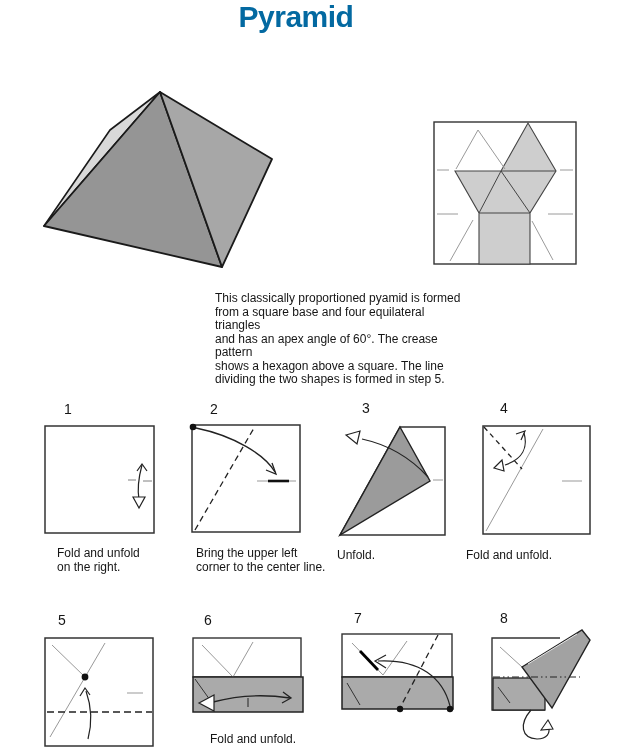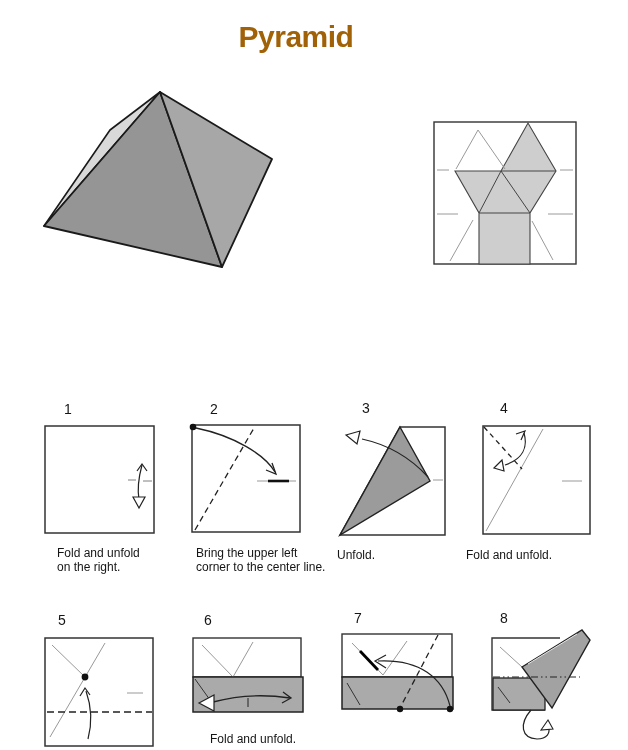--- a/index.html
+++ b/index.html
@@ -2,22 +2,22 @@
 <html><head>
 <meta charset="utf-8">
 <style>
   html,body{margin:0;padding:0;background:#e8e8e8;}
   .page{
     position:relative;width:628px;height:750px;background:#ffffff;
     font-family:"Liberation Sans",sans-serif;color:#111;overflow:hidden;
     margin:0 auto;
   }
   .title{
-    position:absolute;left:0;top:20px;width:592px;margin:0;
-    text-align:center;font-size:30px;font-weight:bold;letter-spacing:-0.5px;color:#a16207;
+    position:absolute;left:0;top:0;width:592px;margin:0;
+    text-align:center;font-size:30px;font-weight:bold;letter-spacing:-0.5px;color:#0369a1;
   }
   .fig{position:absolute;}
   .desc{
     position:absolute;left:215px;top:292px;width:250px;margin:0;
     font-size:12px;line-height:13.5px;white-space:pre-line;color:#151515;
   }
   .step-num{
     position:absolute;font-size:14px;color:#151515;
   }
   .caption{
@@ -51,20 +51,25 @@
       <polyline points="456,169 478,130 505,169"></polyline>
       <line x1="437" y1="170" x2="449" y2="170"></line>
       <line x1="560" y1="170" x2="573" y2="170"></line>
       <line x1="437" y1="214" x2="458" y2="214"></line>
       <line x1="548" y1="214" x2="573" y2="214"></line>
       <line x1="473" y1="220" x2="450" y2="261"></line>
       <line x1="532" y1="221" x2="553" y2="260"></line>
     </g>
   </svg>
 
+  <p class="desc">This classically proportioned pyamid is formed
+from a square base and four equilateral triangles
+and has an apex angle of 60°.  The crease pattern
+shows a hexagon above a square. The line
+dividing the two shapes is formed in step 5.</p>
 
   <span class="step-num" style="left:64px;top:401px">1</span>
   <span class="step-num" style="left:210px;top:401px">2</span>
   <span class="step-num" style="left:362px;top:400px">3</span>
   <span class="step-num" style="left:500px;top:400px">4</span>
   <span class="step-num" style="left:58px;top:612px">5</span>
   <span class="step-num" style="left:204px;top:612px">6</span>
   <span class="step-num" style="left:354px;top:610px">7</span>
   <span class="step-num" style="left:500px;top:610px">8</span>
 

